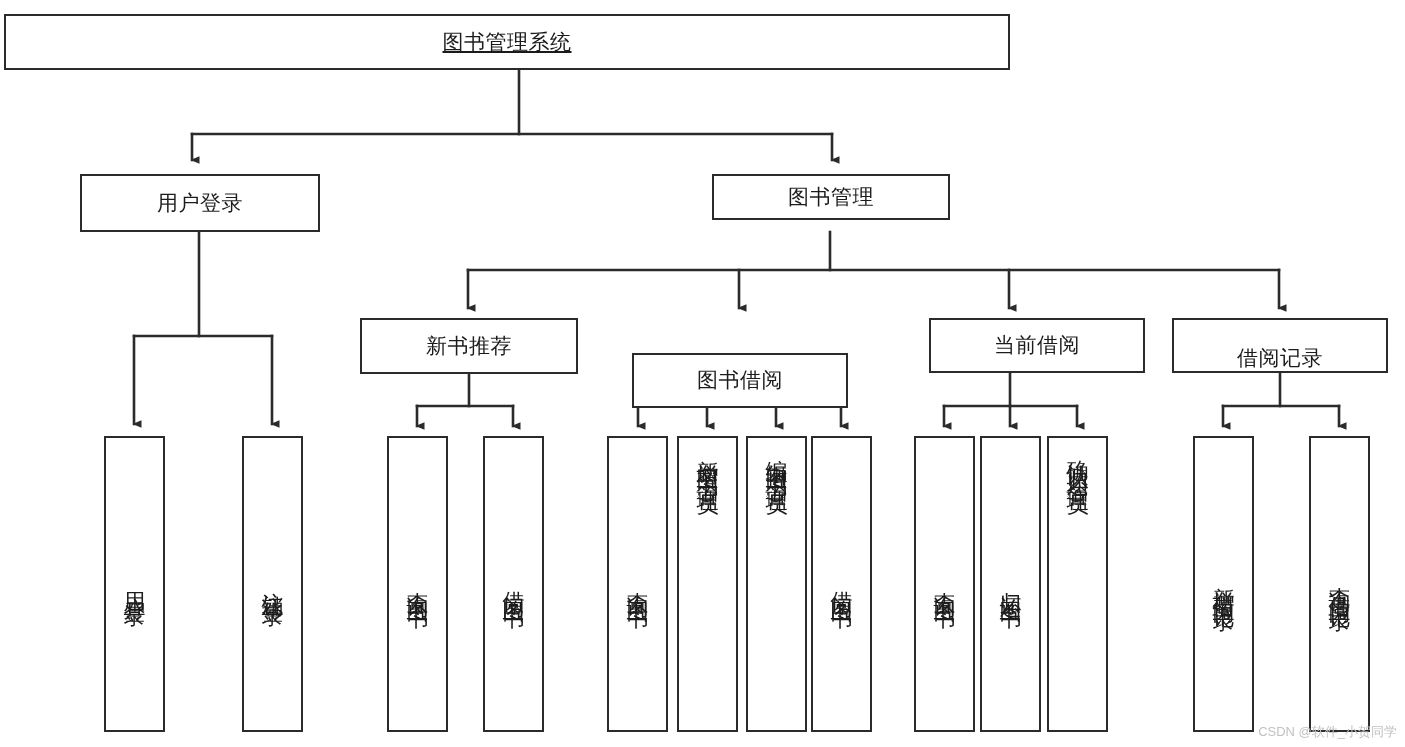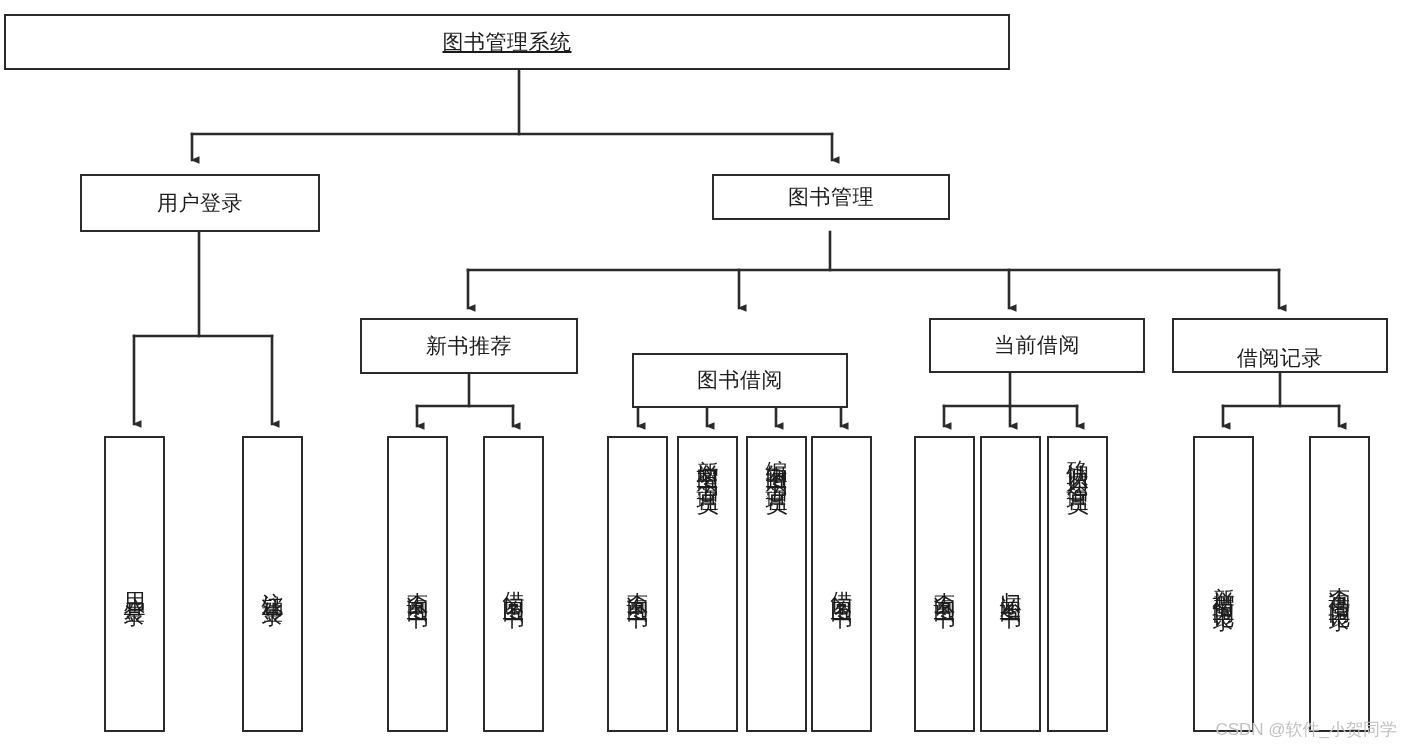--- a/index.html
+++ b/index.html
@@ -52,21 +52,21 @@
     line-height: 1;
     white-space: nowrap;
   }
   .node.vertical.mid .node-label { margin-top: auto; margin-bottom: auto; }
   .node.vertical.top .node-label { margin-top: 4px; }
 
   .watermark {
     position: absolute;
     right: 8px;
     bottom: 6px;
-    font-size: 17px;
+    font-size: 13px;
     color: #c2c2c2;
     white-space: nowrap;
     z-index: 5;
     font-family: "Liberation Sans", "DejaVu Sans", sans-serif;
   }
 </style>
 </head>
 <body>
 
 <div id="diagram-root">

